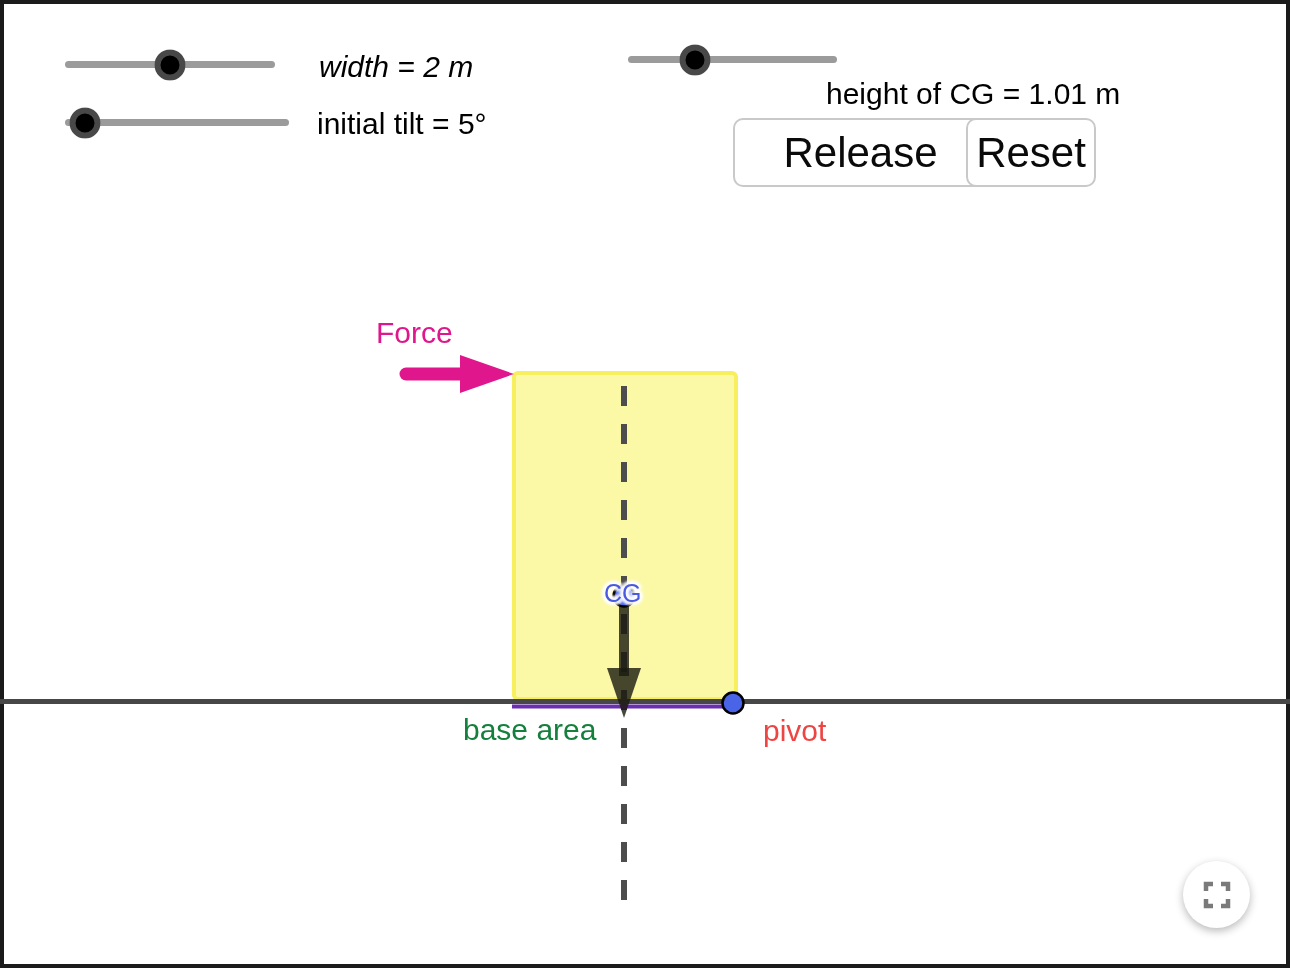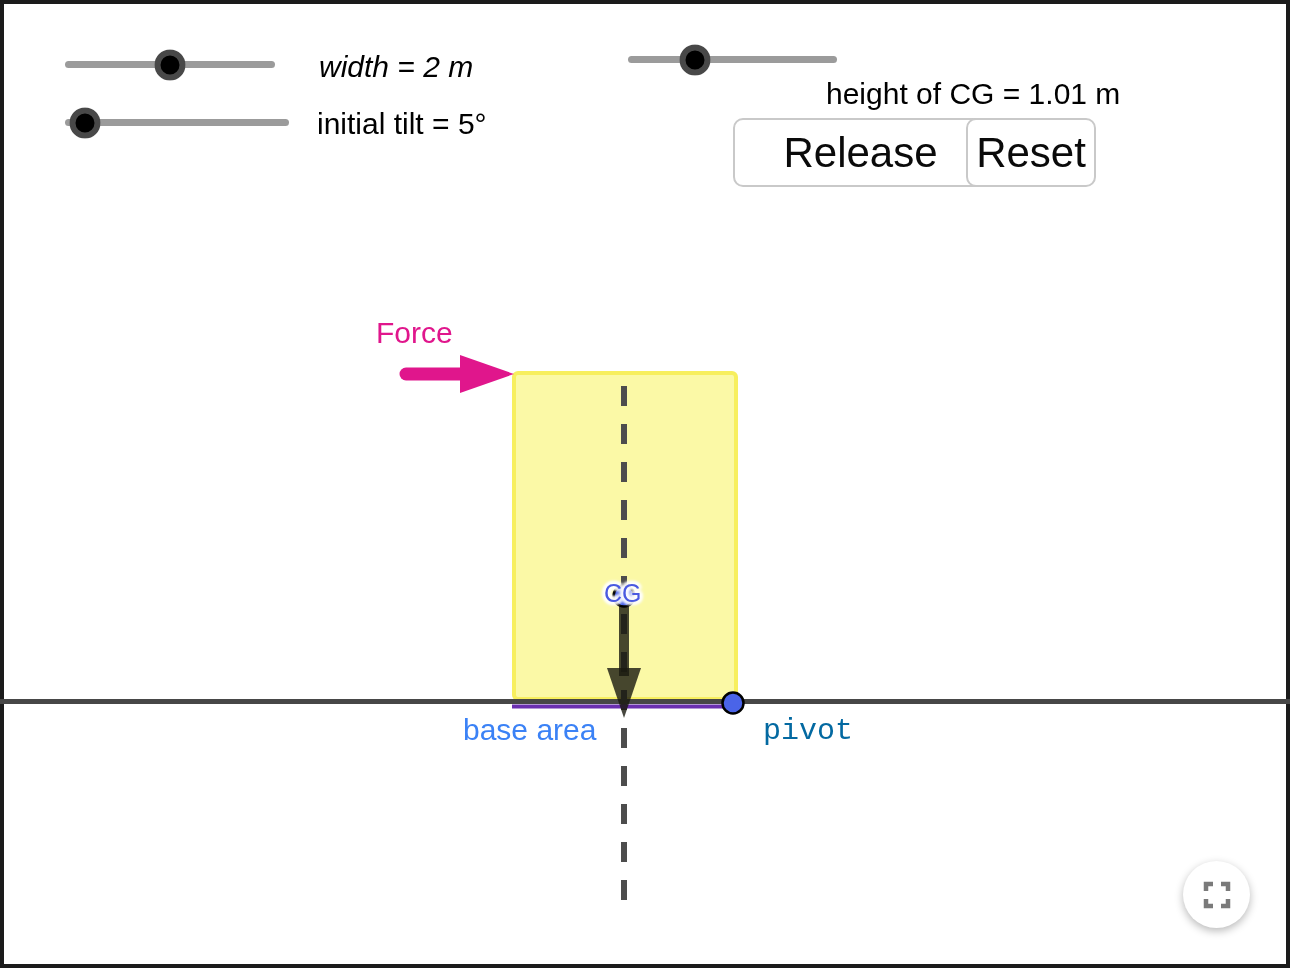--- a/index.html
+++ b/index.html
@@ -106,22 +106,22 @@
 
     <line x1="406" y1="374" x2="463" y2="374" stroke-width="13" stroke-linecap="round" stroke="#e0168c"></line>
     <polygon points="460,355 460,393 514,374" fill="#e0168c"></polygon>
 
     <circle cx="624" cy="596" r="10.5" stroke="#000" stroke-width="2.5" fill="#4a64e8"></circle>
     <circle cx="733" cy="703" r="10.5" stroke="#000" stroke-width="2.5" fill="#4a64e8"></circle>
   </svg>
 
   <div class="diagram-label label-force" style="color: rgb(224, 22, 140);">Force</div>
   <div class="diagram-label label-cg-point" style="color: rgb(74, 90, 224);">CG</div>
-  <div class="diagram-label label-base-area" style="color: #3b82f6;">base area</div>
-  <div class="diagram-label label-pivot" style="color: #0369a1; font-family: Liberation Mono, monospace;">pivot</div>
+  <div class="diagram-label label-base-area" style="color: #15803d;">base area</div>
+  <div class="diagram-label label-pivot" style="color: #ef4444;">pivot</div>
 
   <button class="fullscreen-btn">
     <svg width="30" height="30" viewBox="0 0 30 30">
       <path d="M4 11 L4 4 L11 4 M19 4 L26 4 L26 11 M26 19 L26 26 L19 26 M11 26 L4 26 L4 19" stroke="#7a7a7a" stroke-width="4.5" fill="none"></path>
     </svg>
   </button>
 
 </div>
 
 </body></html>

